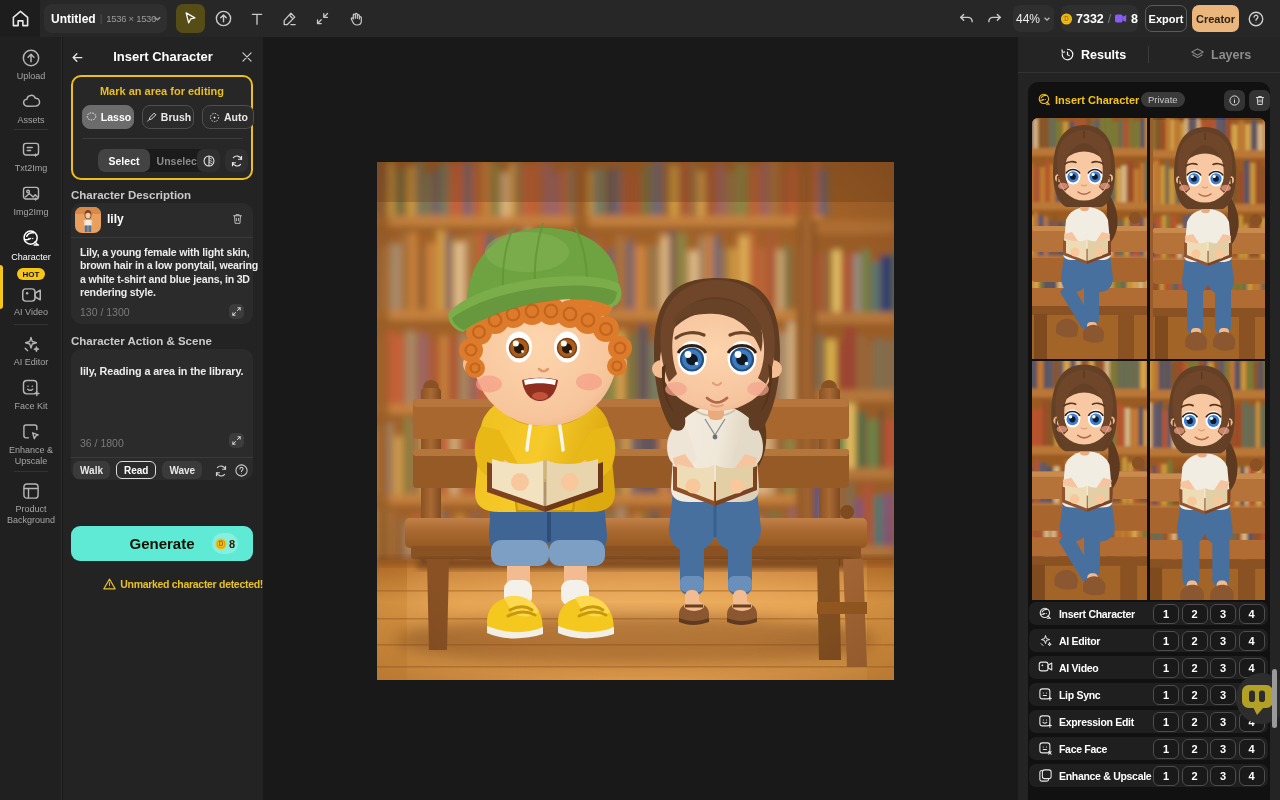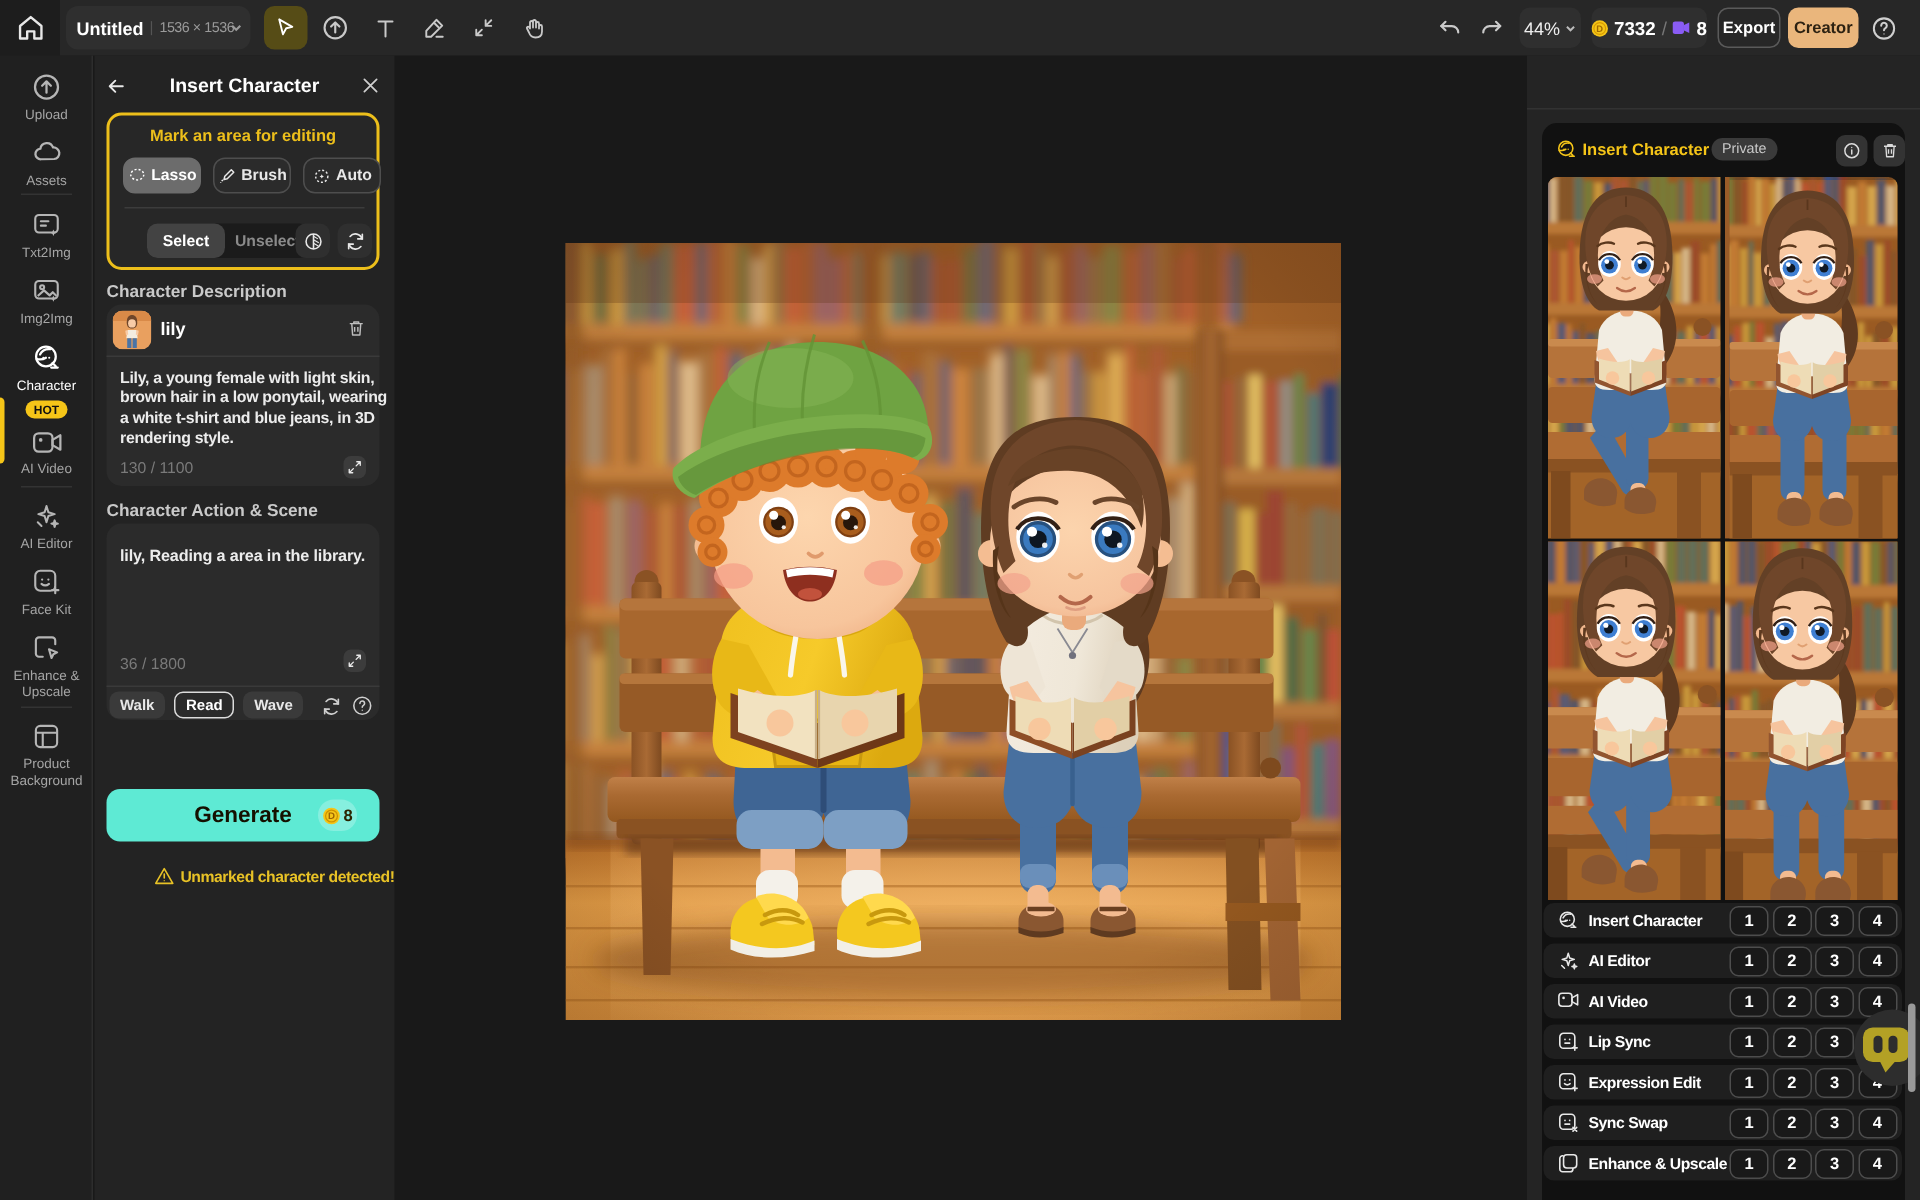--- a/index.html
+++ b/index.html
@@ -1586,21 +1586,21 @@
             <path d="M8.5 13.5 L10 13 L10.5 16 L9 16.5 Z" fill="#f8cba6"></path>
             <path d="M17.5 13.5 L16 13 L15.5 16 L17 16.5 Z" fill="#f8cba6"></path>
           </svg></div>
       <div class="cname">lily</div>
       <div class="trash"><svg width="13" height="14" viewBox="0 0 24 24" fill="none" stroke="#bdbdbd" stroke-width="1.8">
             <path d="M4 6h16M9 6V4h6v2M6.5 6l1 14h9l1-14" stroke-linejoin="round"></path>
             <path d="M10 10v6M14 10v6"></path>
           </svg></div>
       <div class="ddiv"></div>
       <div class="desc">Lily, a young female with light skin,<br>brown hair in a low ponytail, wearing<br>a white t-shirt and blue jeans, in 3D<br>rendering style.</div>
-      <div class="cnt" style="top:103px">130 / 1100</div>
+      <div class="cnt" style="top:103px">130 / 1300</div>
       <div class="expand" style="top:101px">
           <svg width="11" height="11" viewBox="0 0 24 24" fill="none" stroke="#e8e8e8" stroke-width="2" stroke-linecap="round" stroke-linejoin="round">
             <path d="M14 10l6-6M15 4h5v5M10 14l-6 6M4 15v5h5"></path>
           </svg>
         </div>
     </div>
 
     <div class="seclab" style="top:298px">Character Action &amp; Scene</div>
     <div class="card" style="top:312px; height:131px">
       <div style="position:absolute;left:9px;top:16px;color:#ececec;font-size:10.8px;font-weight:bold;white-space:nowrap;letter-spacing:-0.1px;">lily, Reading a area in the library.</div>
@@ -1639,20 +1639,38 @@
     <div class="warn">
       <svg style="vertical-align:-2px;margin-right:4px" width="13" height="12" viewBox="0 0 24 22" fill="none" stroke="#e8c226" stroke-width="2">
           <path d="M12 2 22.5 20h-21z" stroke-linejoin="round"></path>
           <path d="M12 8.5v5" stroke-linecap="round"></path>
           <circle cx="12" cy="16.8" r="0.8" fill="#e8c226" stroke="none"></circle>
         </svg>Unmarked character detected!
     </div>
   </div>
 
   <div id="rpanel">
+    <div class="rtabs">
+      <div class="rtab on" style="left:42px">
+        <svg width="15" height="15" viewBox="0 0 24 24" fill="none" stroke="#fff" stroke-width="1.8" stroke-linecap="round">
+            <path d="M12 3.5a8.5 8.5 0 11-8.4 7.2"></path>
+            <path d="M3.2 4.5l.4 3.8 3.8-.4" stroke-linejoin="round"></path>
+            <path d="M12 8v4.2l2.8 1.6"></path>
+          </svg>
+        Results
+      </div>
+      <div class="rtab-div"></div>
+      <div class="rtab off" style="left:172px">
+        <svg width="15" height="15" viewBox="0 0 24 24" fill="none" stroke="#8d8d8d" stroke-width="1.8" stroke-linejoin="round">
+            <path d="M12 3 21 8l-9 5-9-5z"></path>
+            <path d="M4 12.5 12 17l8-4.5"></path>
+          </svg>
+        Layers
+      </div>
+    </div>
     <div class="rphead-div"></div>
     <div id="rescard">
       <div class="rc-head">
         <svg style="position:absolute;left:9px;top:10px" width="15" height="15" viewBox="0 0 24 24" fill="none" stroke="#f5c518" stroke-width="1.7">
             <circle cx="11" cy="11" r="7.5"></circle>
             <path d="M6.5 9.5c1.5-3 4-4.5 8-4M4 13c2 .5 5 .3 7-1" stroke-linecap="round"></path>
             <circle cx="9" cy="12" r="0.8" fill="#f5c518" stroke="none"></circle>
             <circle cx="13.5" cy="12" r="0.8" fill="#f5c518" stroke="none"></circle>
             <path d="M16 16l2.5 2.5M15 19.5h5" stroke-linecap="round"></path>
           </svg>
@@ -1763,21 +1781,21 @@
       <div class="rrow" style="top:655px">
         <div class="ric">
             <svg width="15" height="15" viewBox="0 0 24 24" fill="none" stroke="#e8e8e8" stroke-width="1.7">
               <rect x="3" y="3" width="16" height="16" rx="4"></rect>
               <circle cx="8.5" cy="9.5" r="0.9" fill="#e8e8e8" stroke="none"></circle>
               <circle cx="13.5" cy="9.5" r="0.9" fill="#e8e8e8" stroke="none"></circle>
               <path d="M8.5 13.5h5" stroke-linecap="round"></path>
               <path d="M17 17l4 4M21 17l-4 4" stroke-linecap="round"></path>
             </svg>
           </div>
-        <div class="rlab">Sync Swap</div>
+        <div class="rlab">Face Face</div>
         <div class="numbtn nb1">1</div>
           <div class="numbtn nb2">2</div>
           <div class="numbtn nb3">3</div>
           <div class="numbtn nb4">4</div>
       </div>
       <div class="rrow" style="top:682px">
         <div class="ric">
             <svg width="15" height="15" viewBox="0 0 24 24" fill="none" stroke="#e8e8e8" stroke-width="1.7">
               <rect x="7" y="3" width="14" height="14" rx="3.5"></rect>
               <path d="M17 17v1a3 3 0 01-3 3H6a3 3 0 01-3-3V7a3 3 0 013-3h1"></path>

